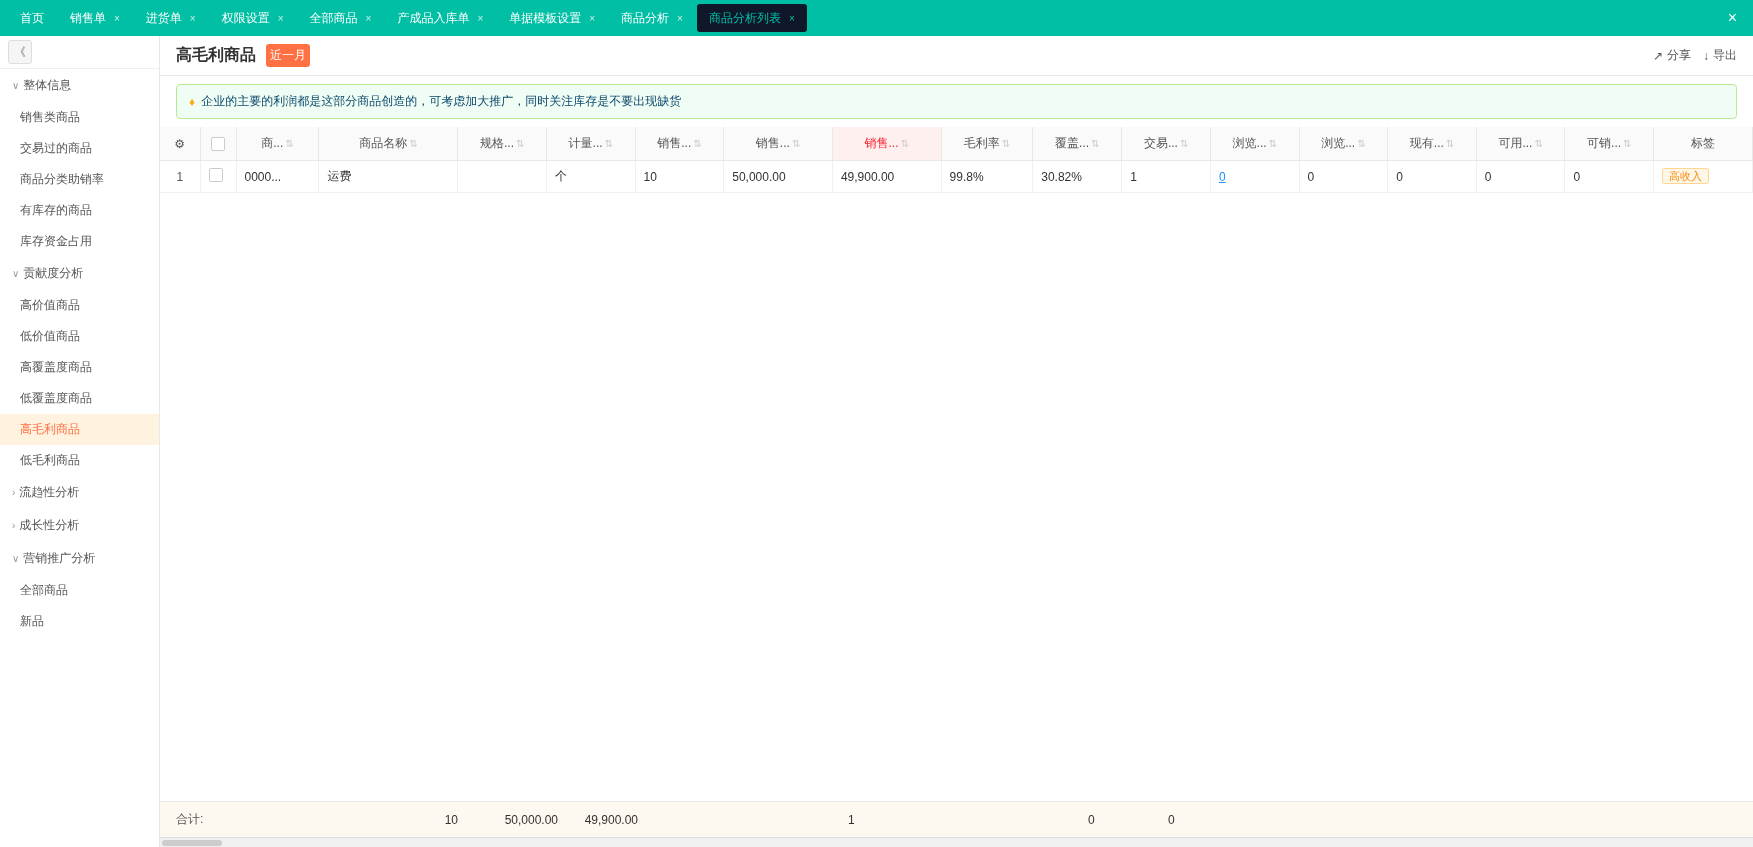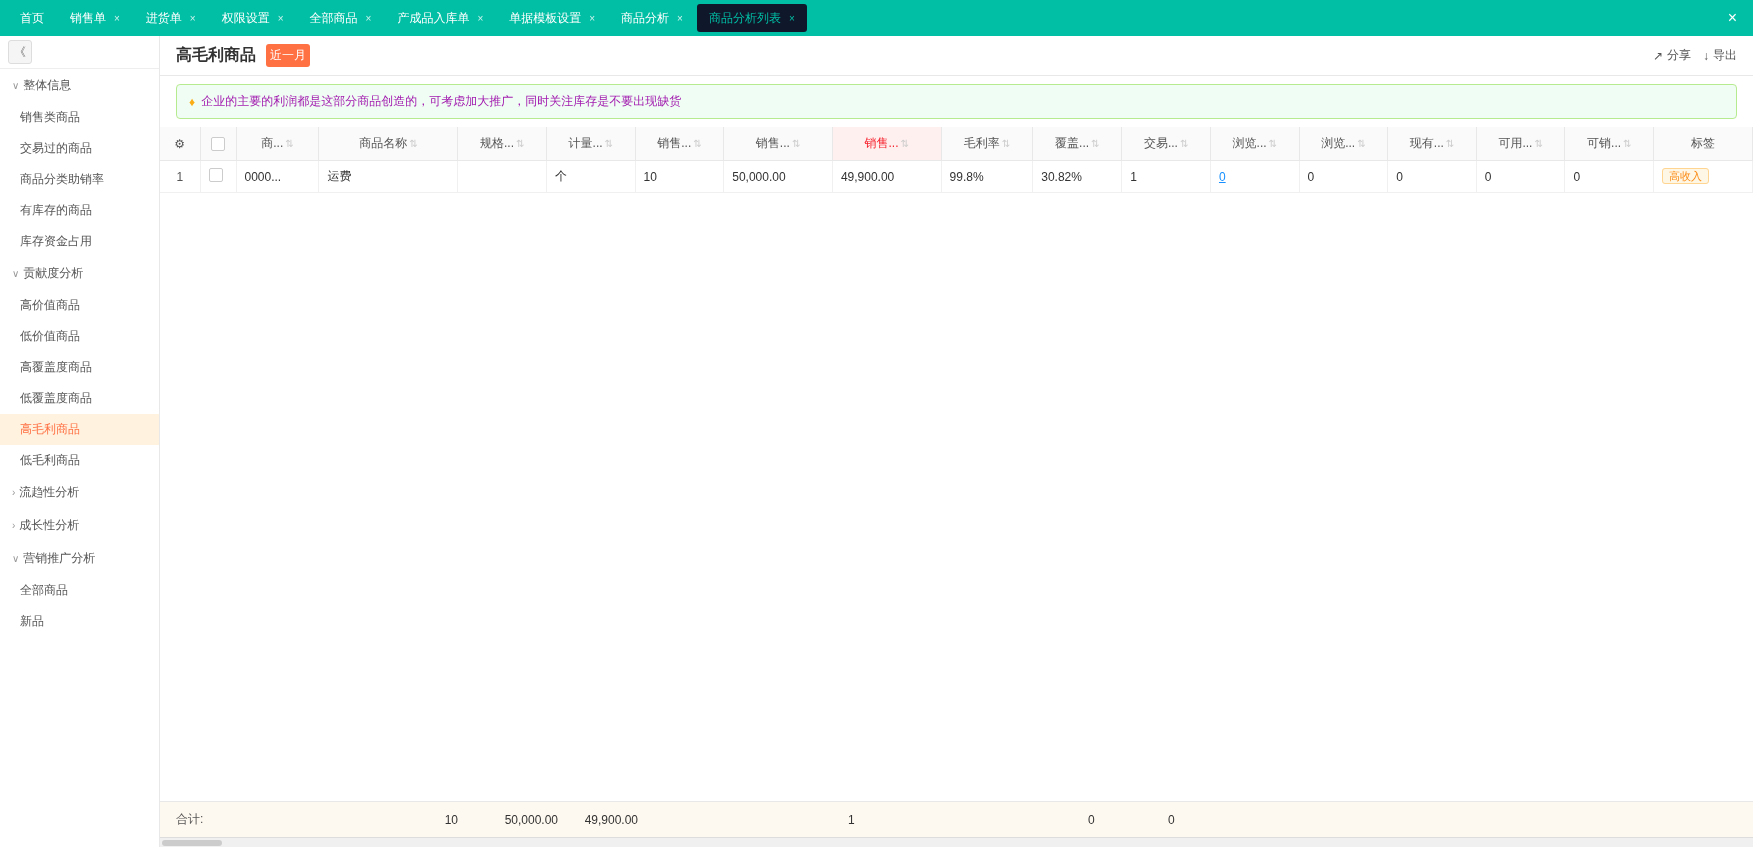--- a/index.html
+++ b/index.html
@@ -390,21 +390,21 @@
         </div>
         <div class="action-btn">
           <span>↓</span>
           <span>导出</span>
         </div>
       </div>
     </div>
 
     <div class="info-banner">
       <span class="tip-icon">♦</span>
-      <span style="color:#a21caf;">企业的主要的利润都是这部分商品创造的，可考虑加大推广，同时关注库存是不要出现缺货</span>
+      <span style="color:#0c4a6e;">企业的主要的利润都是这部分商品创造的，可考虑加大推广，同时关注库存是不要出现缺货</span>
     </div>
 
     <div class="table-container">
       <table>
         <thead>
           <tr>
             <th style="width:40px;">
               <div class="col-header">
                   <span>⚙</span>
                 </div>

